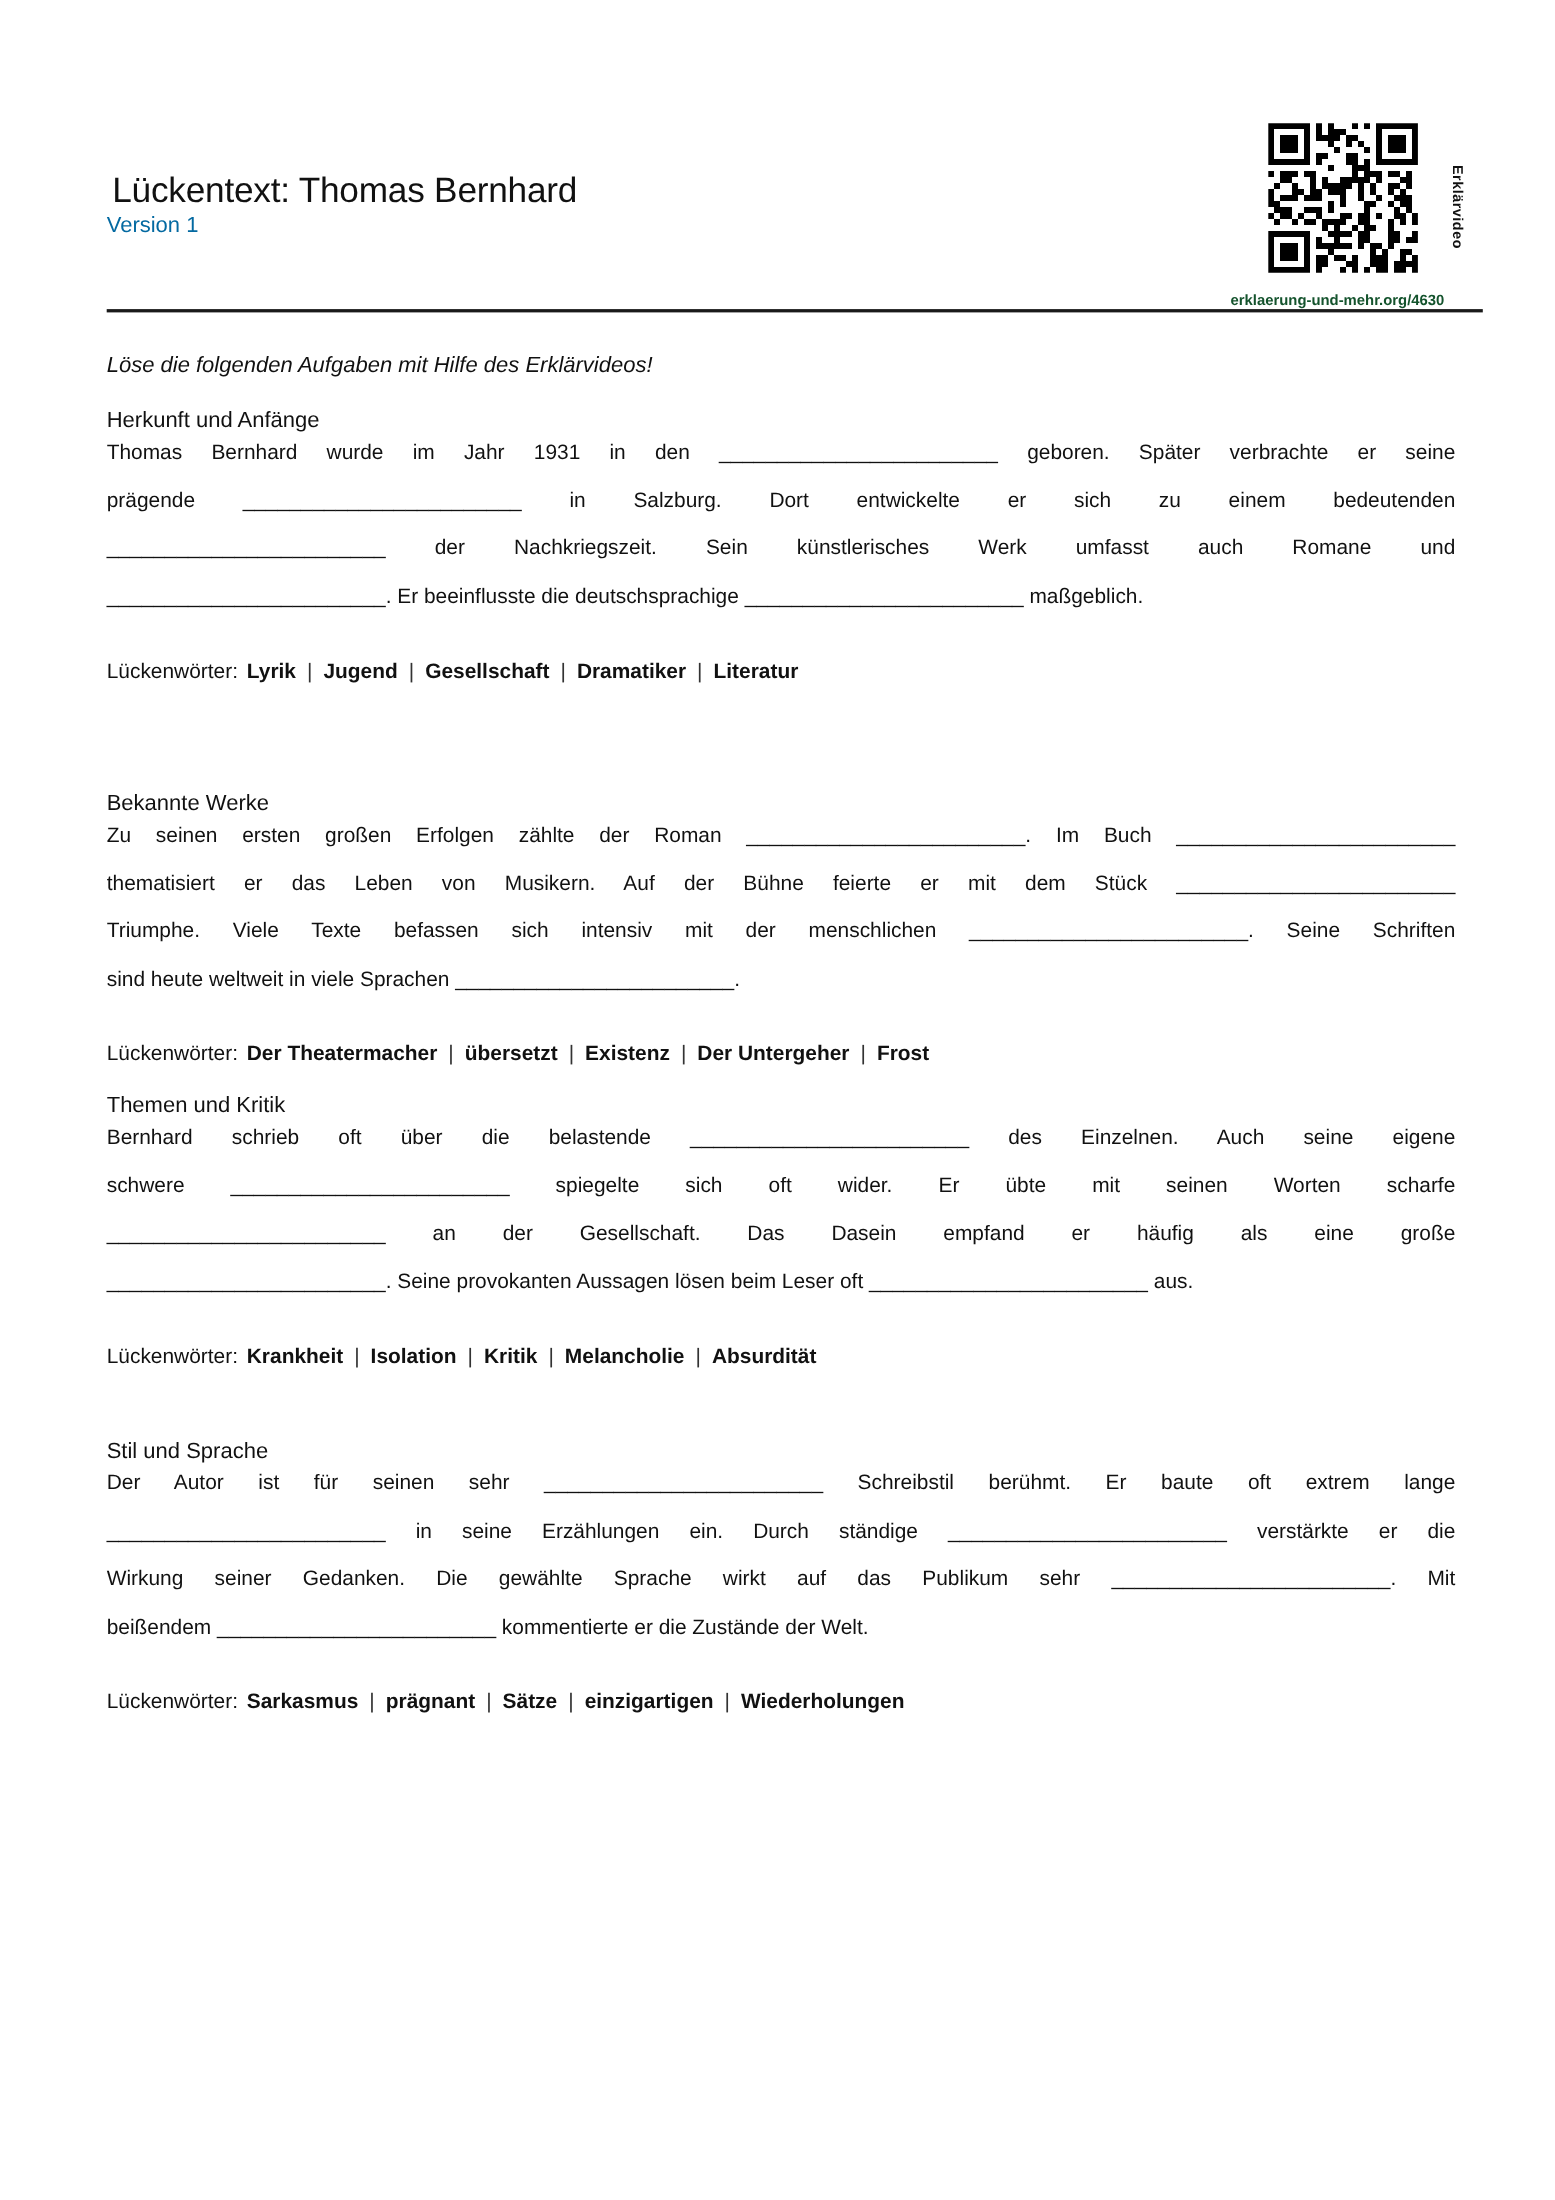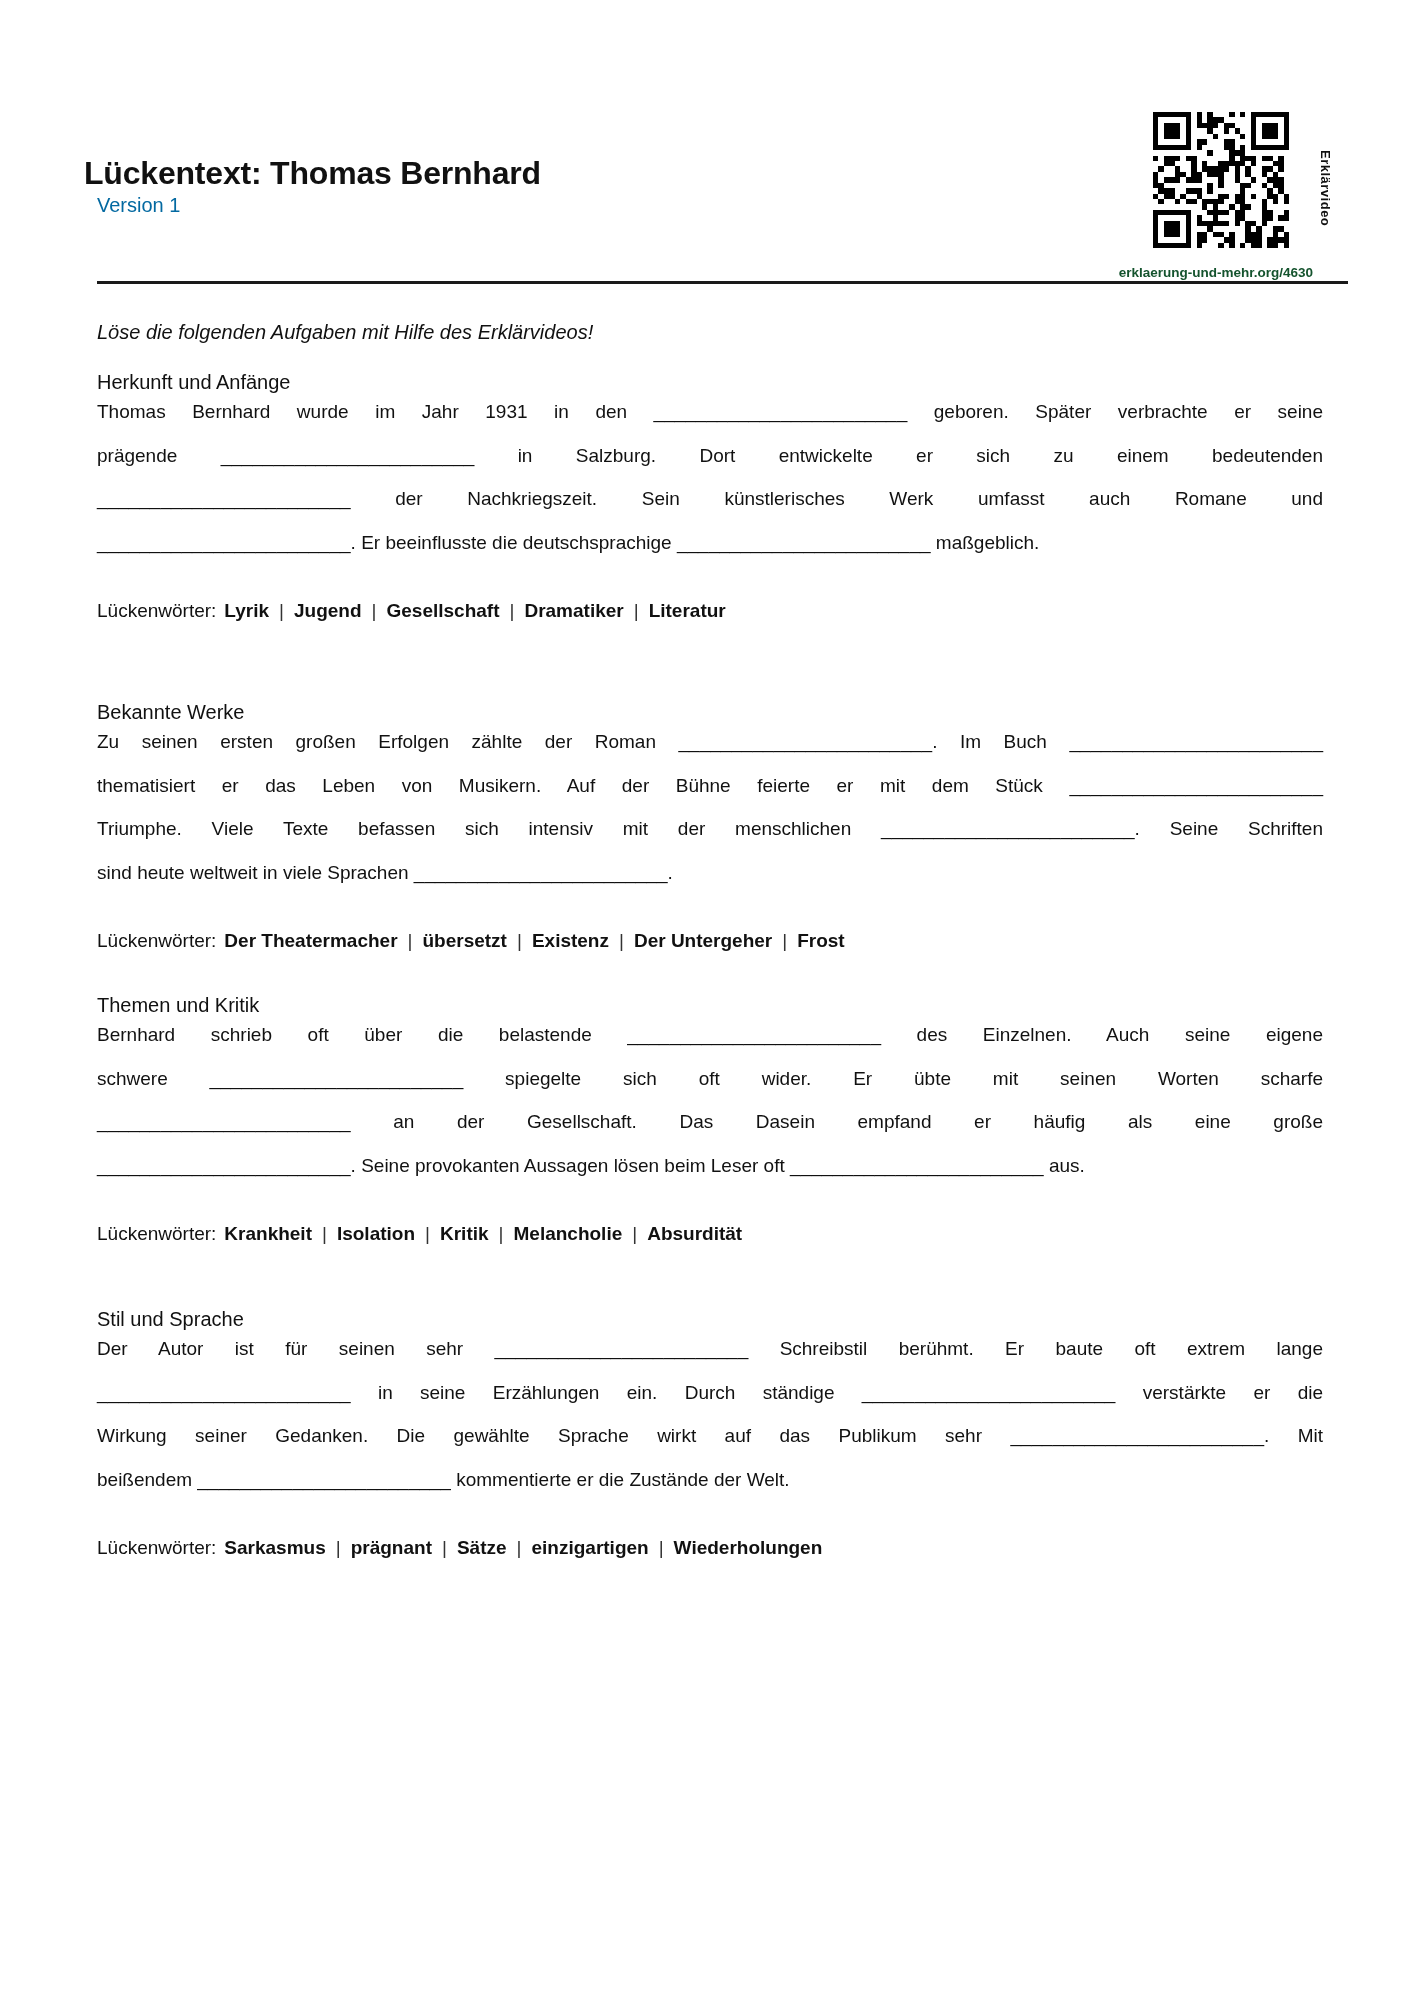--- a/index.html
+++ b/index.html
@@ -5,22 +5,22 @@
   html,body{margin:0;padding:0;background:#fff;}
   .page{
     position:relative;
     width:1414px;height:2000px;
     background:#fff;
     font-family:"Liberation Sans",sans-serif;
     color:#111;
     overflow:hidden;
   }
   .title{
-    position:absolute;left:84px;top:155px;
-    font-size:32px;font-weight:bold;line-height:36px;
+    position:absolute;left:102px;top:155px;
+    font-size:32px;font-weight:normal;line-height:36px;
     letter-spacing:-0.2px;
   }
   .version{
     position:absolute;left:97px;top:193px;
     font-size:20px;line-height:24px;color:#0369a1;
   }
   .qr{
     position:absolute;left:1153px;top:112px;width:136px;height:136px;
   }
   .qr svg{display:block;}
@@ -38,21 +38,21 @@
     background:#1a1a1a;
   }
   .intro{
     position:absolute;left:97px;top:320px;width:1226px;
     font-size:20px;font-style:italic;line-height:24px;
   }
   .sec{
     position:absolute;left:97px;width:1226px;
   }
   .sec-1{top:374px;}
-  .sec-2{top:704px;}
+  .sec-2{top:722px;}
   .sec-3{top:997px;}
   .sec-4{top:1311px;}
   .sh{
     font-size:20px;font-weight:normal;line-height:16px;margin:0;
   }
   .line{
     font-size:19px;line-height:43.5px;margin:0;
     white-space:normal;
   }
   .j{text-align:justify;text-align-last:justify;}

